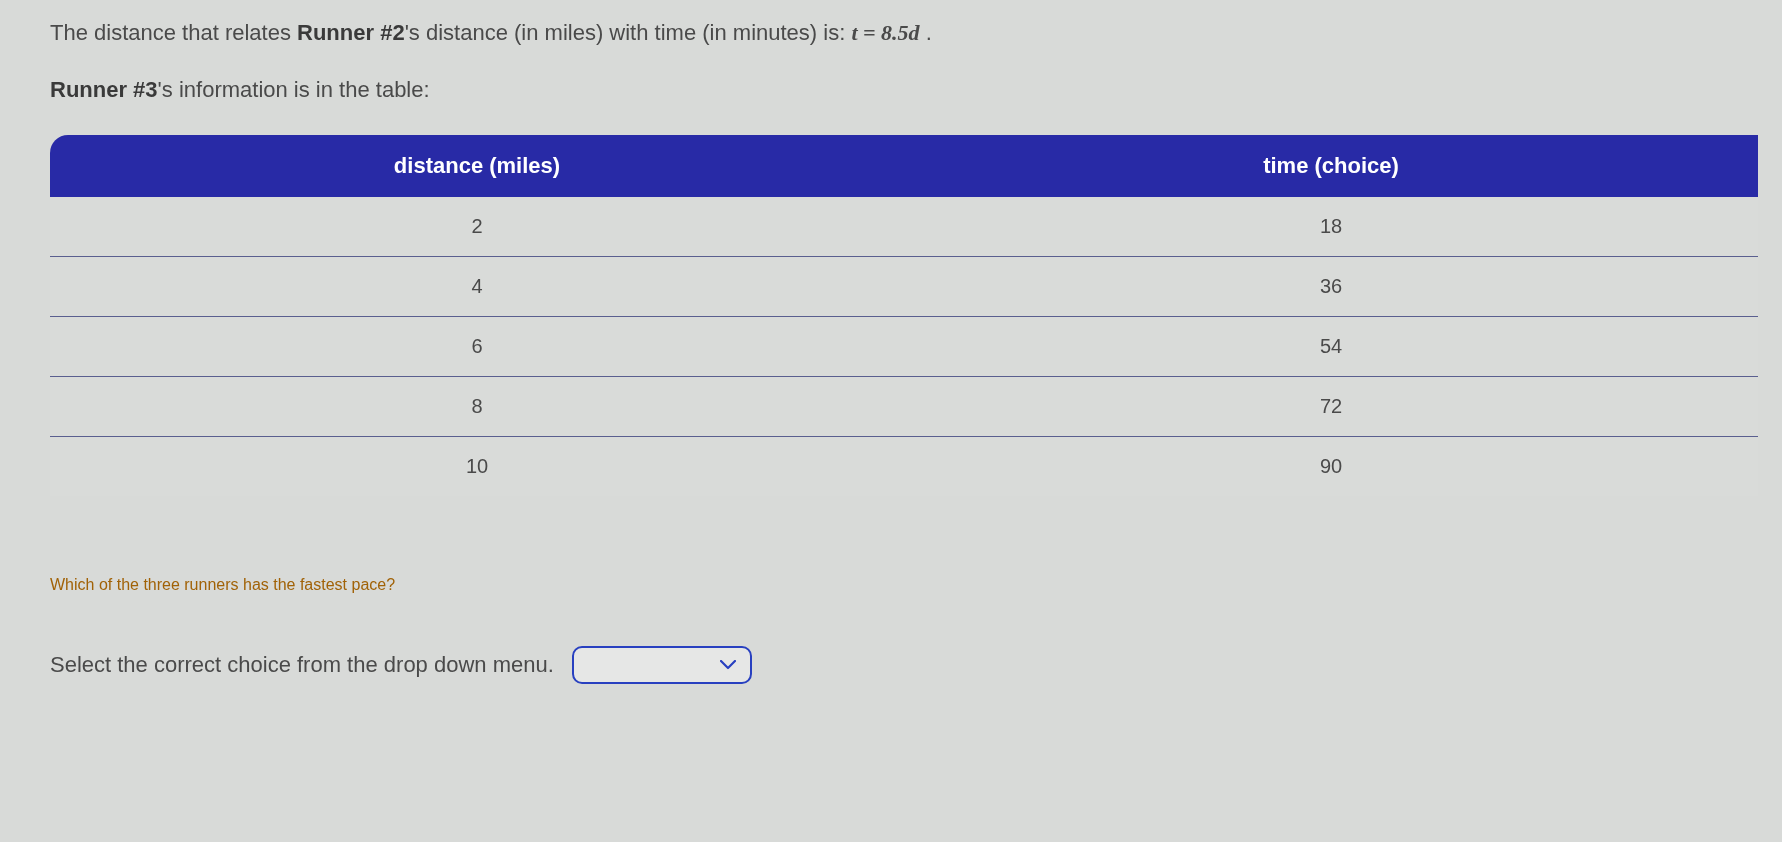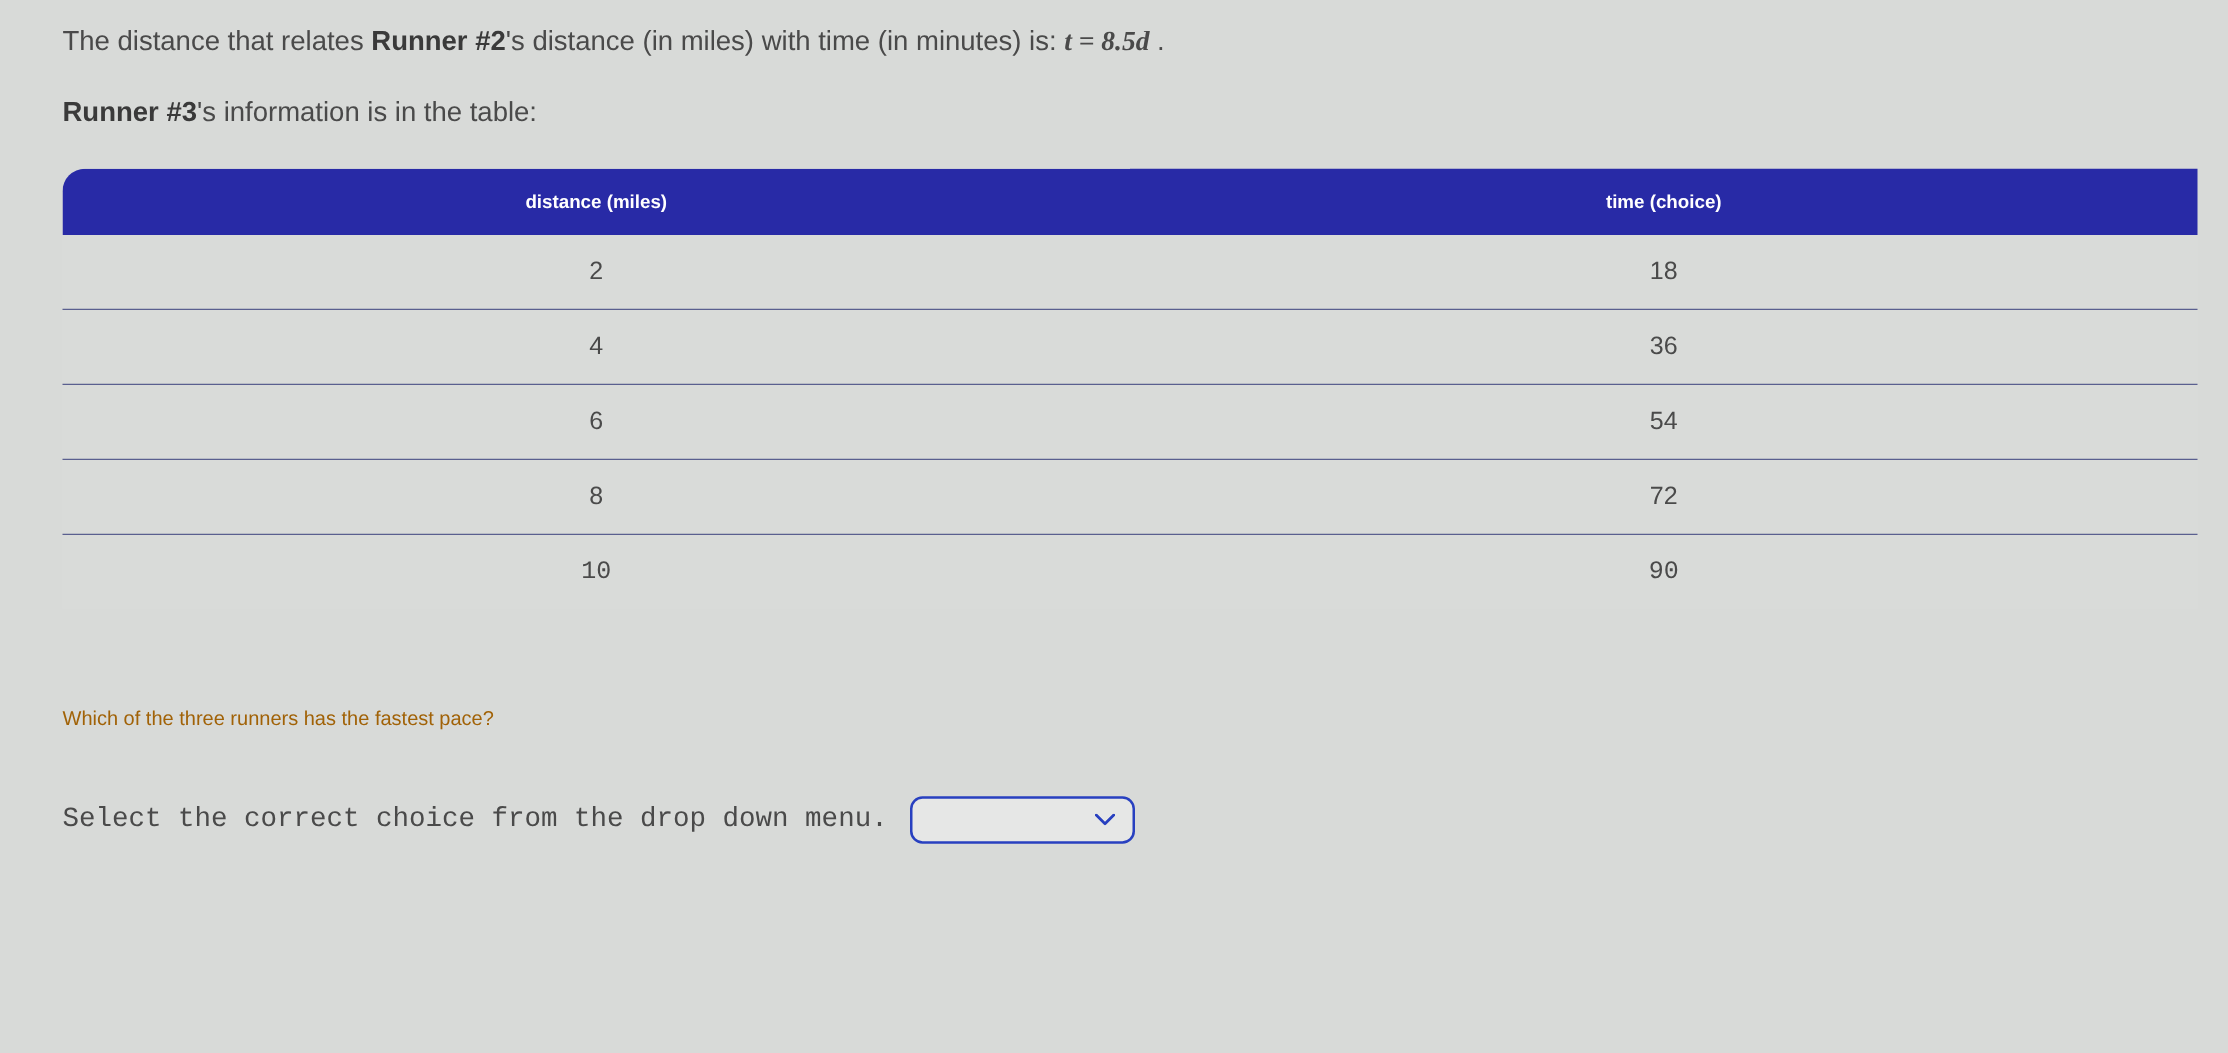--- a/index.html
+++ b/index.html
@@ -46,53 +46,51 @@
       width: 100%;
       border-collapse: collapse;
     }
     thead tr {
       background: #282aa6;
       color: #ffffff;
     }
     thead th {
       padding: 18px 10px;
       font-weight: 600;
-      font-size: 15px;
+      font-size: 22px;
       text-align: center;
     }
     thead th:first-child {
       width: 50%;
       border-top-left-radius: 18px;
     }
     thead th:last-child {
       width: 50%;
     }
     tbody td {
       padding: 18px 10px;
       font-size: 20px;
       text-align: center;
       color: #4a4a4a;
       border-bottom: 1px solid #5a5f8f;
       background: #d9dbd9;
     }
     tbody tr:last-child td {
       border-bottom: none;
-      font-family: Liberation Mono, monospace;
     }
     .question {
       margin-top: 80px;
       font-size: 16px;
       color: #a16207;
       margin-bottom: 52px;
     }
     .answer-row {
       display: flex;
       align-items: center;
       gap: 18px;
-      font-family: Liberation Mono, monospace;
     }
     .answer-instruction {
       font-size: 22px;
       color: #4a4a4a;
     }
     .dropdown {
       width: 180px;
       height: 38px;
       border: 2.5px solid #2840c0;
       border-radius: 10px;

